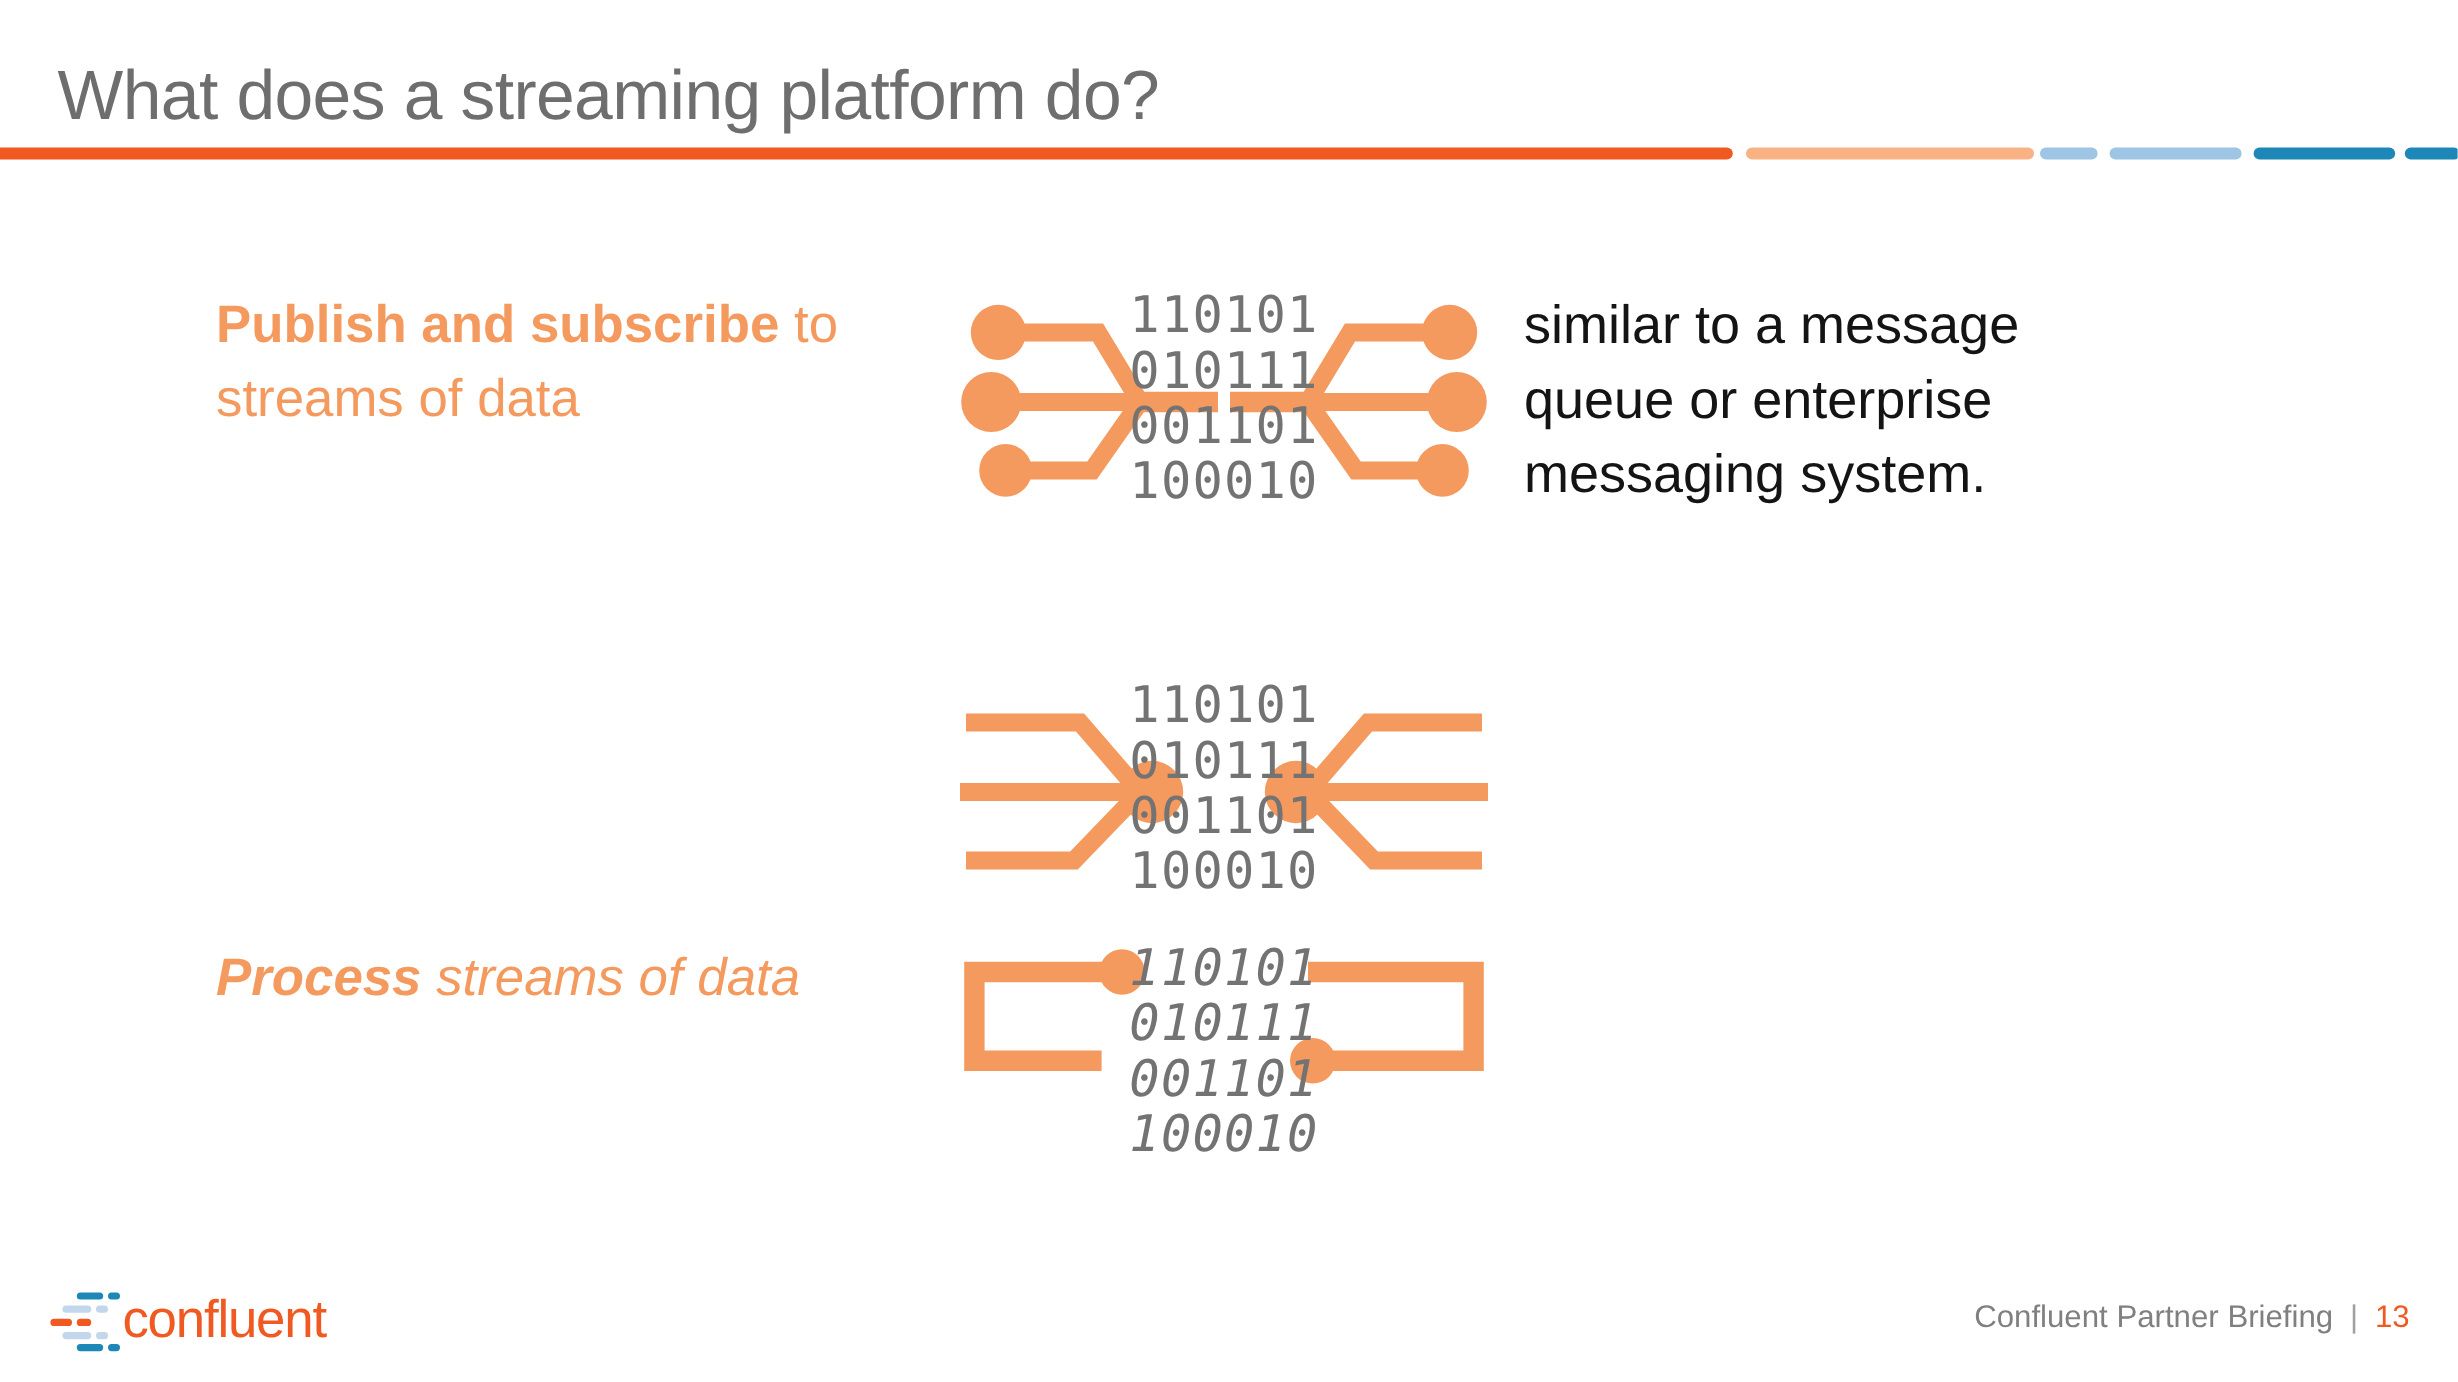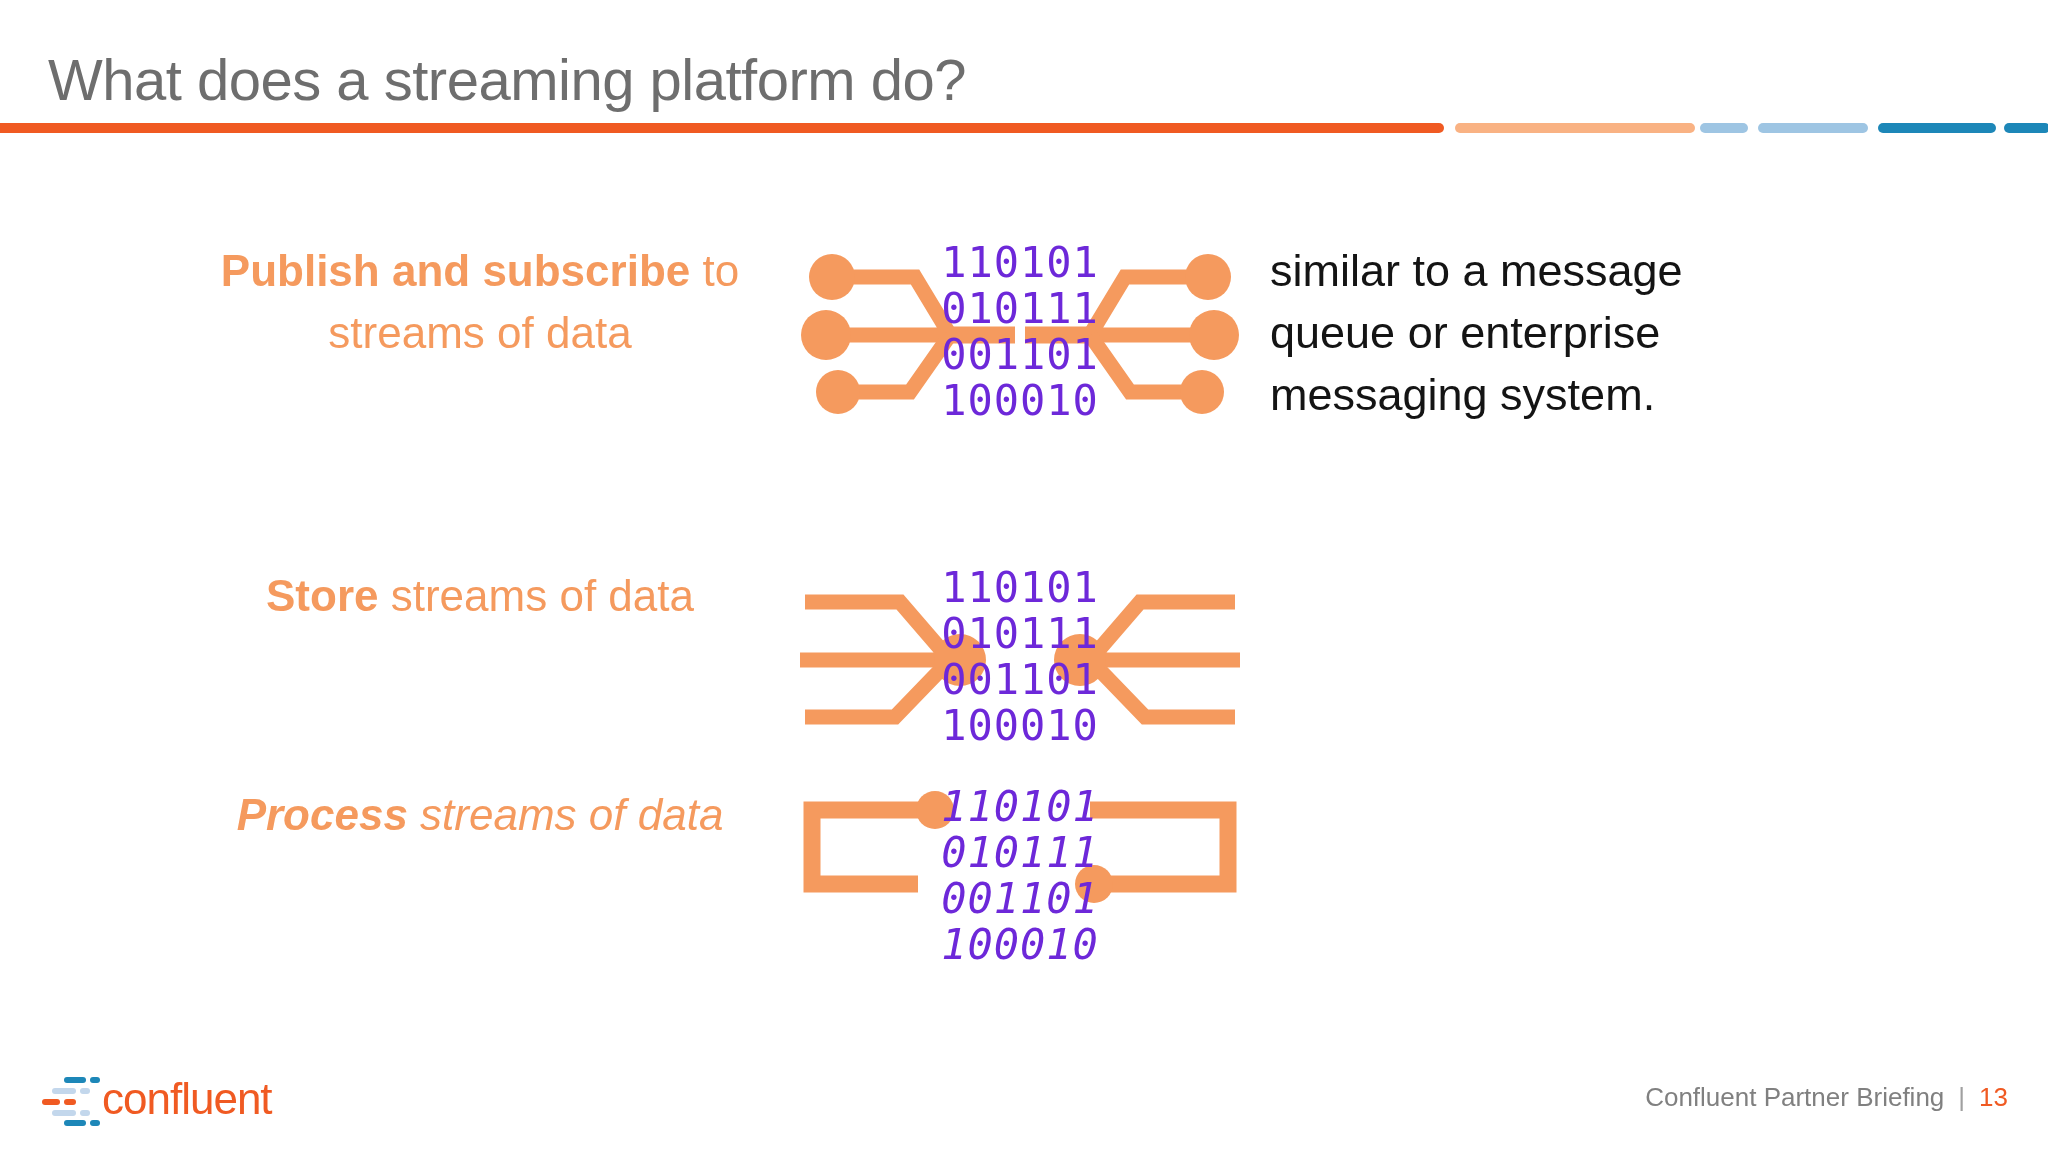--- a/index.html
+++ b/index.html
@@ -28,41 +28,41 @@
   .d5 { left:2004px; width:46px;  background:#1D87B8; }
 
   
   .row { position:absolute; left:0; width:2048px; height:210px; }
   .row-1 { top:240px; }
   .row-2 { top:565px; }
   .row-3 { top:784px;font-style:italic; }
 
   .col-left {
     position:absolute; left:180px; width:600px; top:0;
-    text-align:center; color:#F59A5E;
+    color:#F59A5E;
     font-size:44px; line-height:62px; font-weight:400;
   }
   .col-left b { font-weight:700; }
 
   .col-mid {
     position:absolute; left:800px; width:440px; top:0; height:210px;
   }
 
   .col-right {
     position:absolute; left:1270px; width:520px; top:0;
     text-align:left; color:#141414;
     font-size:45px; line-height:62px; font-weight:400;
   }
 
   
   .binary {
     position:absolute; left:0; width:440px; top:0;
     text-align:center;
     font-family:"DejaVu Sans Mono","Liberation Mono", monospace;
-    font-size:42px; line-height:46px; color:#6d28d9;
+    font-size:42px; line-height:46px; color:#737373;
     letter-spacing:1px; z-index:3;
   }
   .binary div { white-space:pre; }
 
   .gfx { position:absolute; left:0; top:0; width:440px; height:200px; z-index:1; }
 
   
   .footer-logo { position:absolute; left:40px; top:1072px; width:270px; height:56px; }
   .footer-right {
     position:absolute; right:40px; top:1082px;
@@ -114,23 +114,20 @@
         <div>010111</div>
         <div>001101</div>
         <div>100010</div>
       </div>
     </div>
 
     <div class="col-right">similar to a message queue or enterprise messaging system.</div>
   </div>
 
   <div class="row row-2">
-    <div class="col-left">
-      <b>Store</b><span> streams of data</span>
-    </div>
 
     <div class="col-mid">
       <svg class="gfx" viewBox="0 0 440 200">
         <g fill="#F59A5E" stroke="#F59A5E" stroke-width="15" stroke-linecap="butt">
 
           <path d="M5 37 L100 37 L150 95 L0 95" fill="none"></path>
           <path d="M5 152 L95 152 L150 95" fill="none"></path>
           <circle cx="160" cy="95" r="26" stroke="none"></circle>
 
           <path d="M435 37 L340 37 L290 95 L440 95" fill="none"></path>

